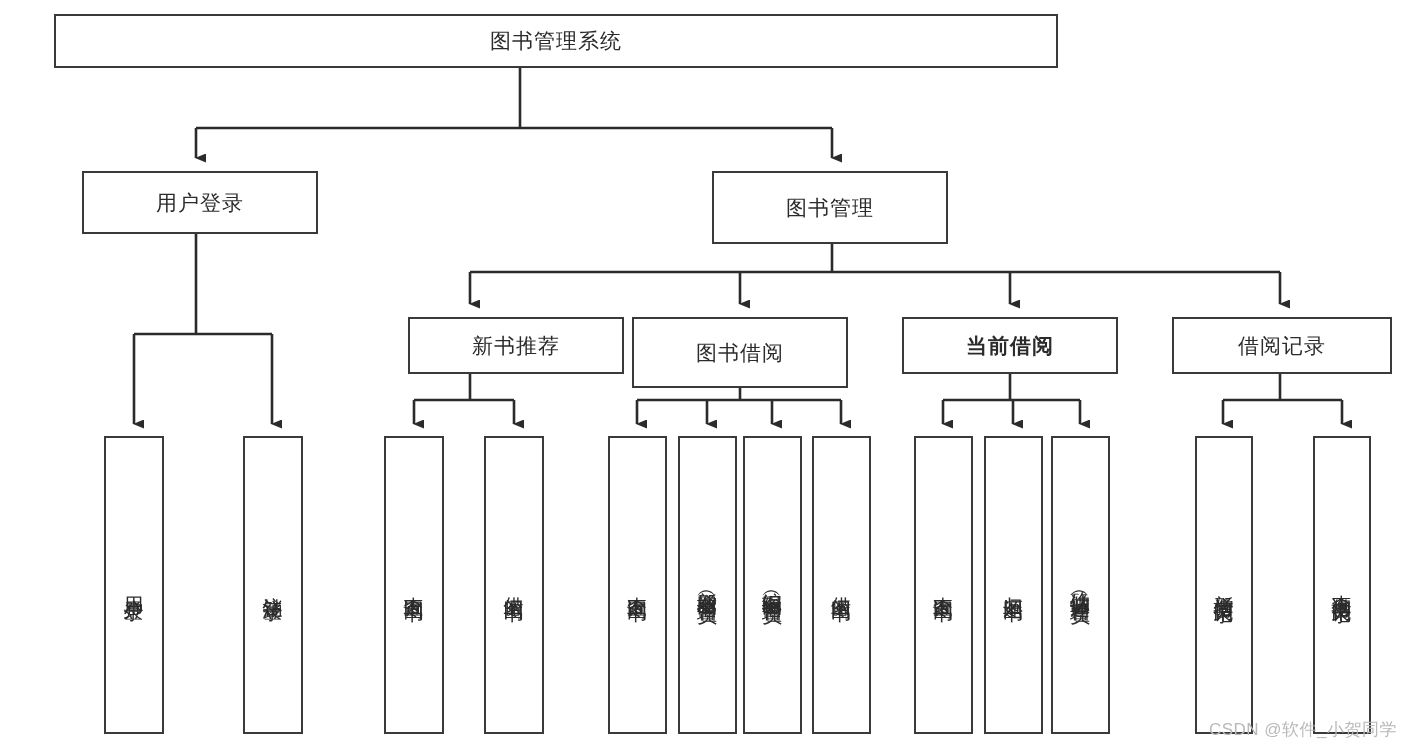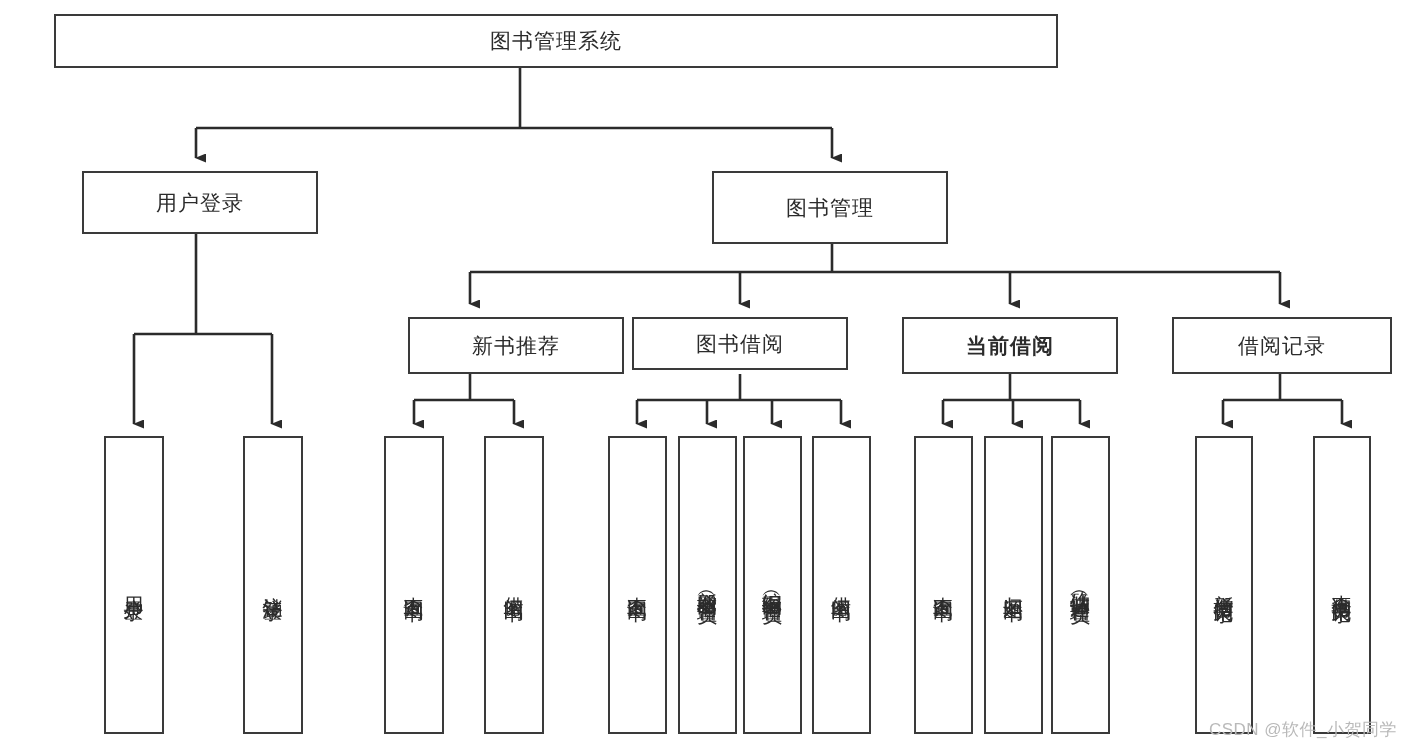--- a/index.html
+++ b/index.html
@@ -129,21 +129,21 @@
   <div class="node h" style="left:82px; top:171px; width:236px; height:63px;">
     <span>用户登录</span>
   </div>
   <div class="node h" style="left:712px; top:171px; width:236px; height:73px;">
     <span>图书管理</span>
   </div>
 
   <div class="node h" style="left:362px; top:317px; width:216px; height:57px;margin-left:46px;">
     <span>新书推荐</span>
   </div>
-  <div class="node h" style="left:632px; top:317px; width:216px; height:53px;">
+  <div class="node h" style="left:632px; top:317px; width:216px; height:71px;">
     <span>图书借阅</span>
   </div>
   <div class="node h" style="left:902px; top:317px; width:216px; height:57px;font-weight:bold;">
     <span>当前借阅</span>
   </div>
   <div class="node h" style="left:1172px; top:317px; width:220px; height:57px;">
     <span>借阅记录</span>
   </div>
 
   <div class="node v" style="left:104px; top:436px; width:60px; height:298px;">

